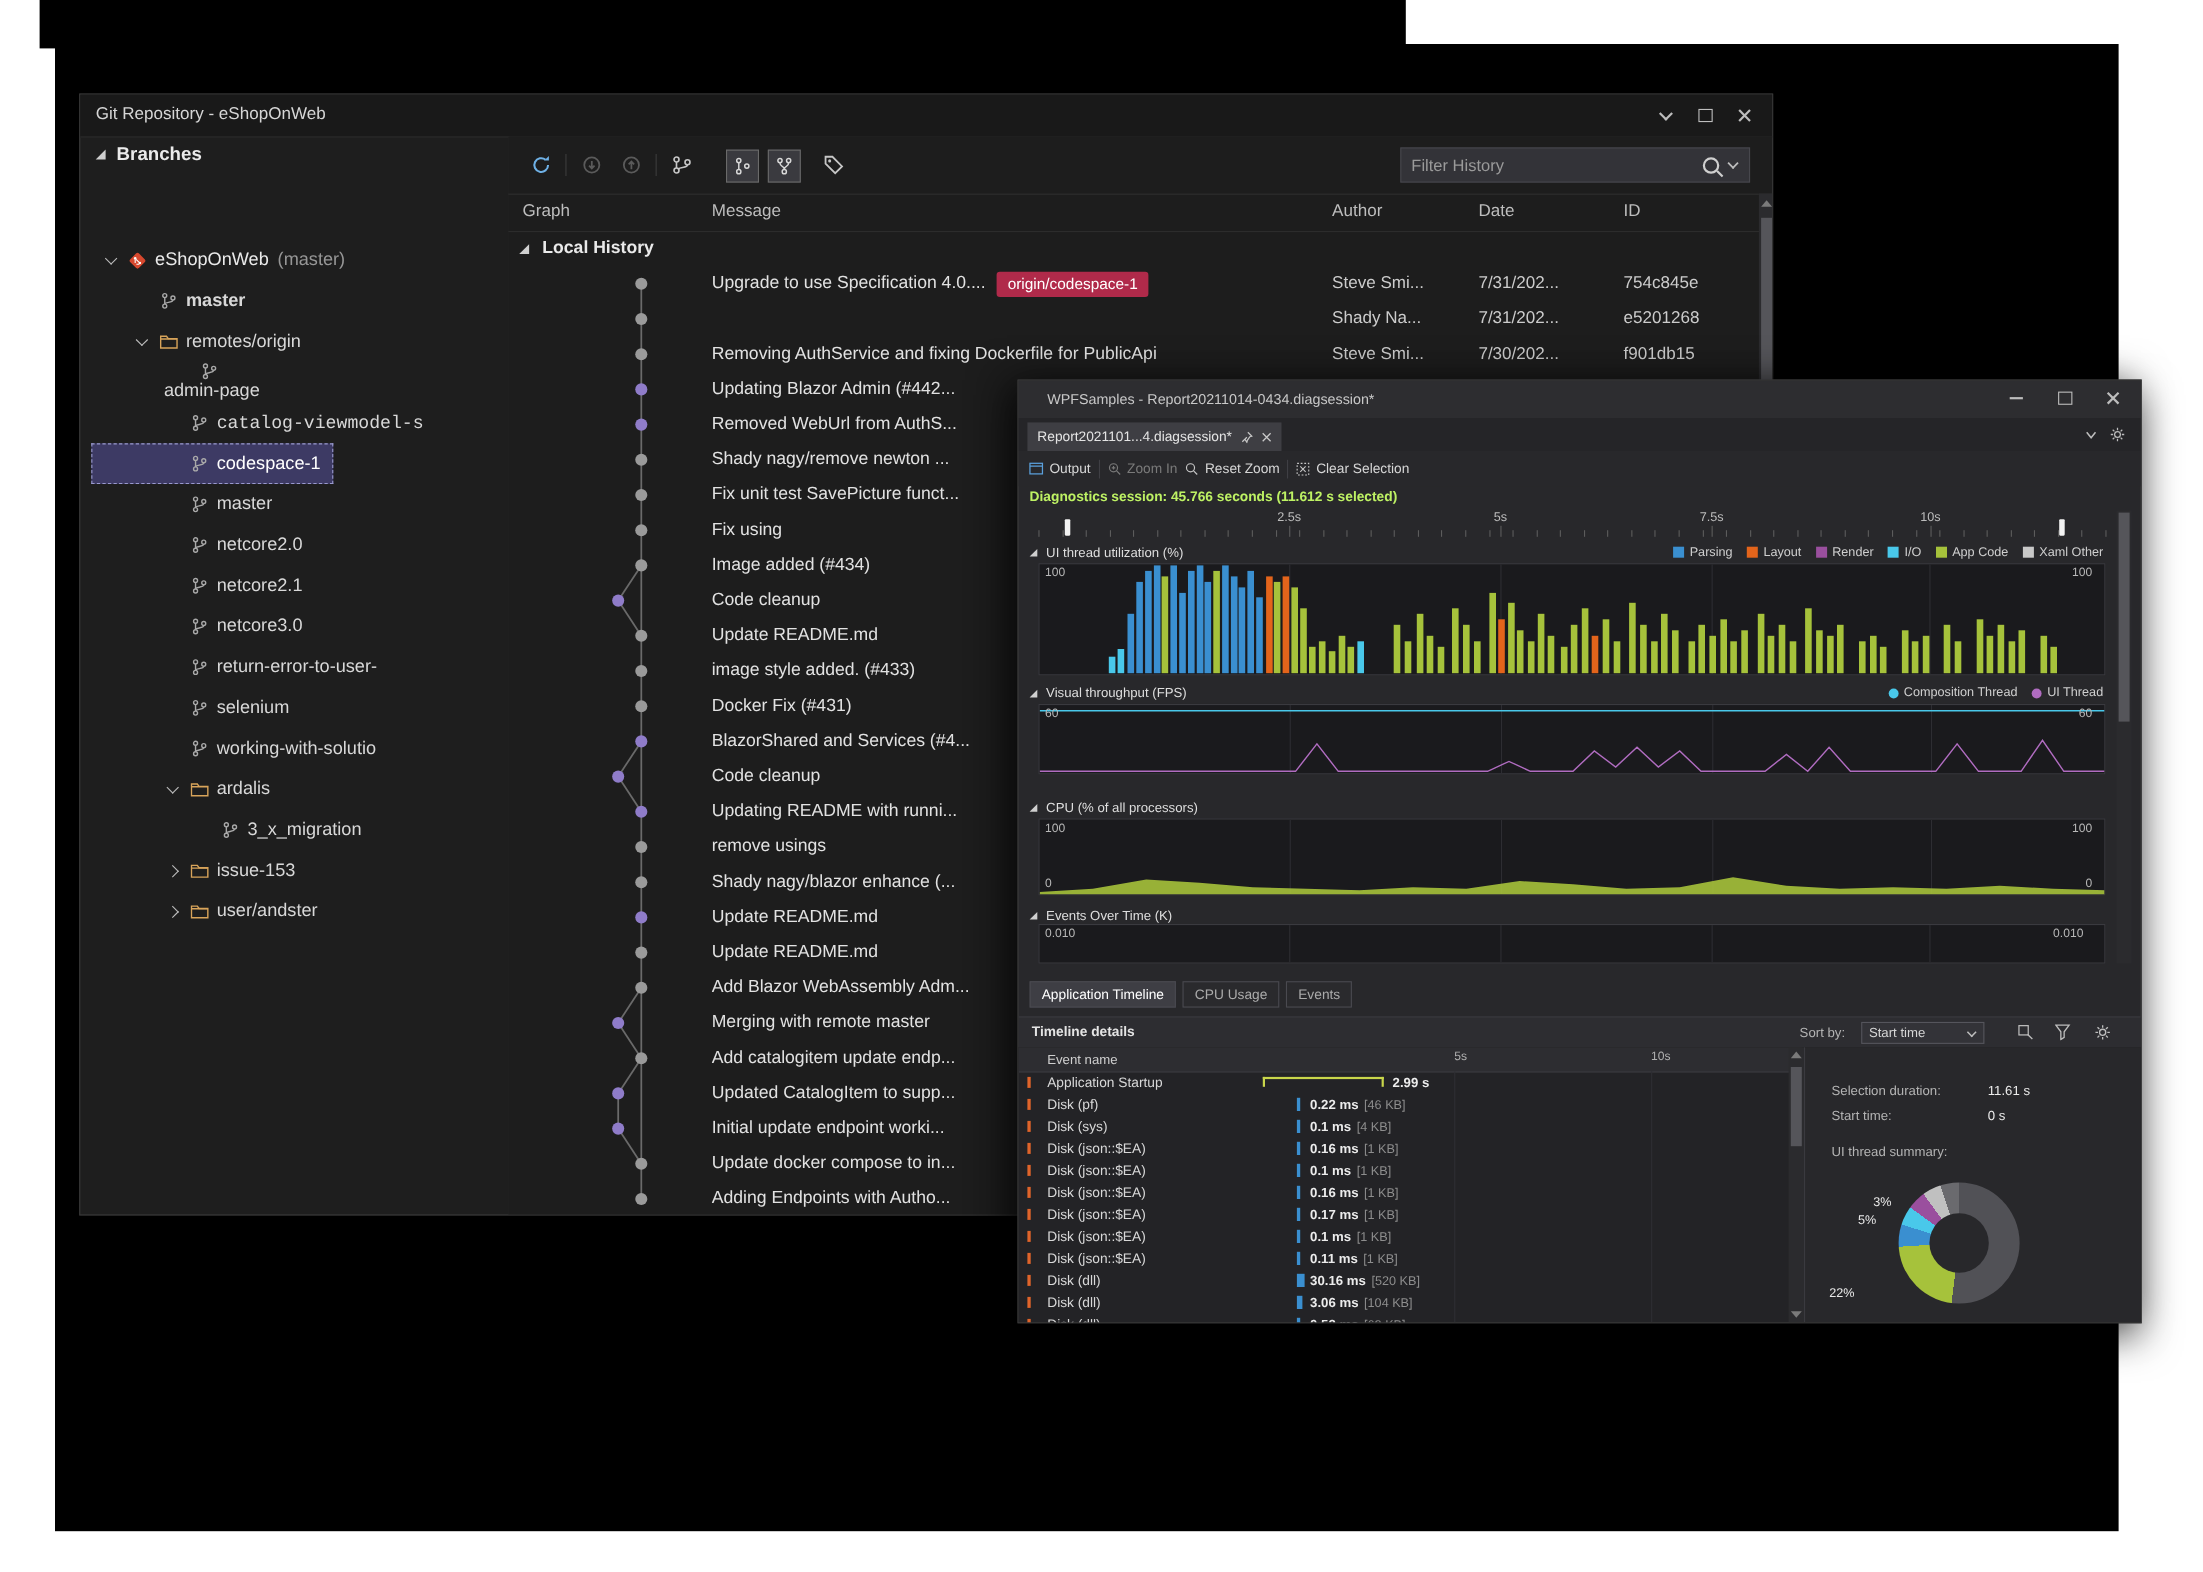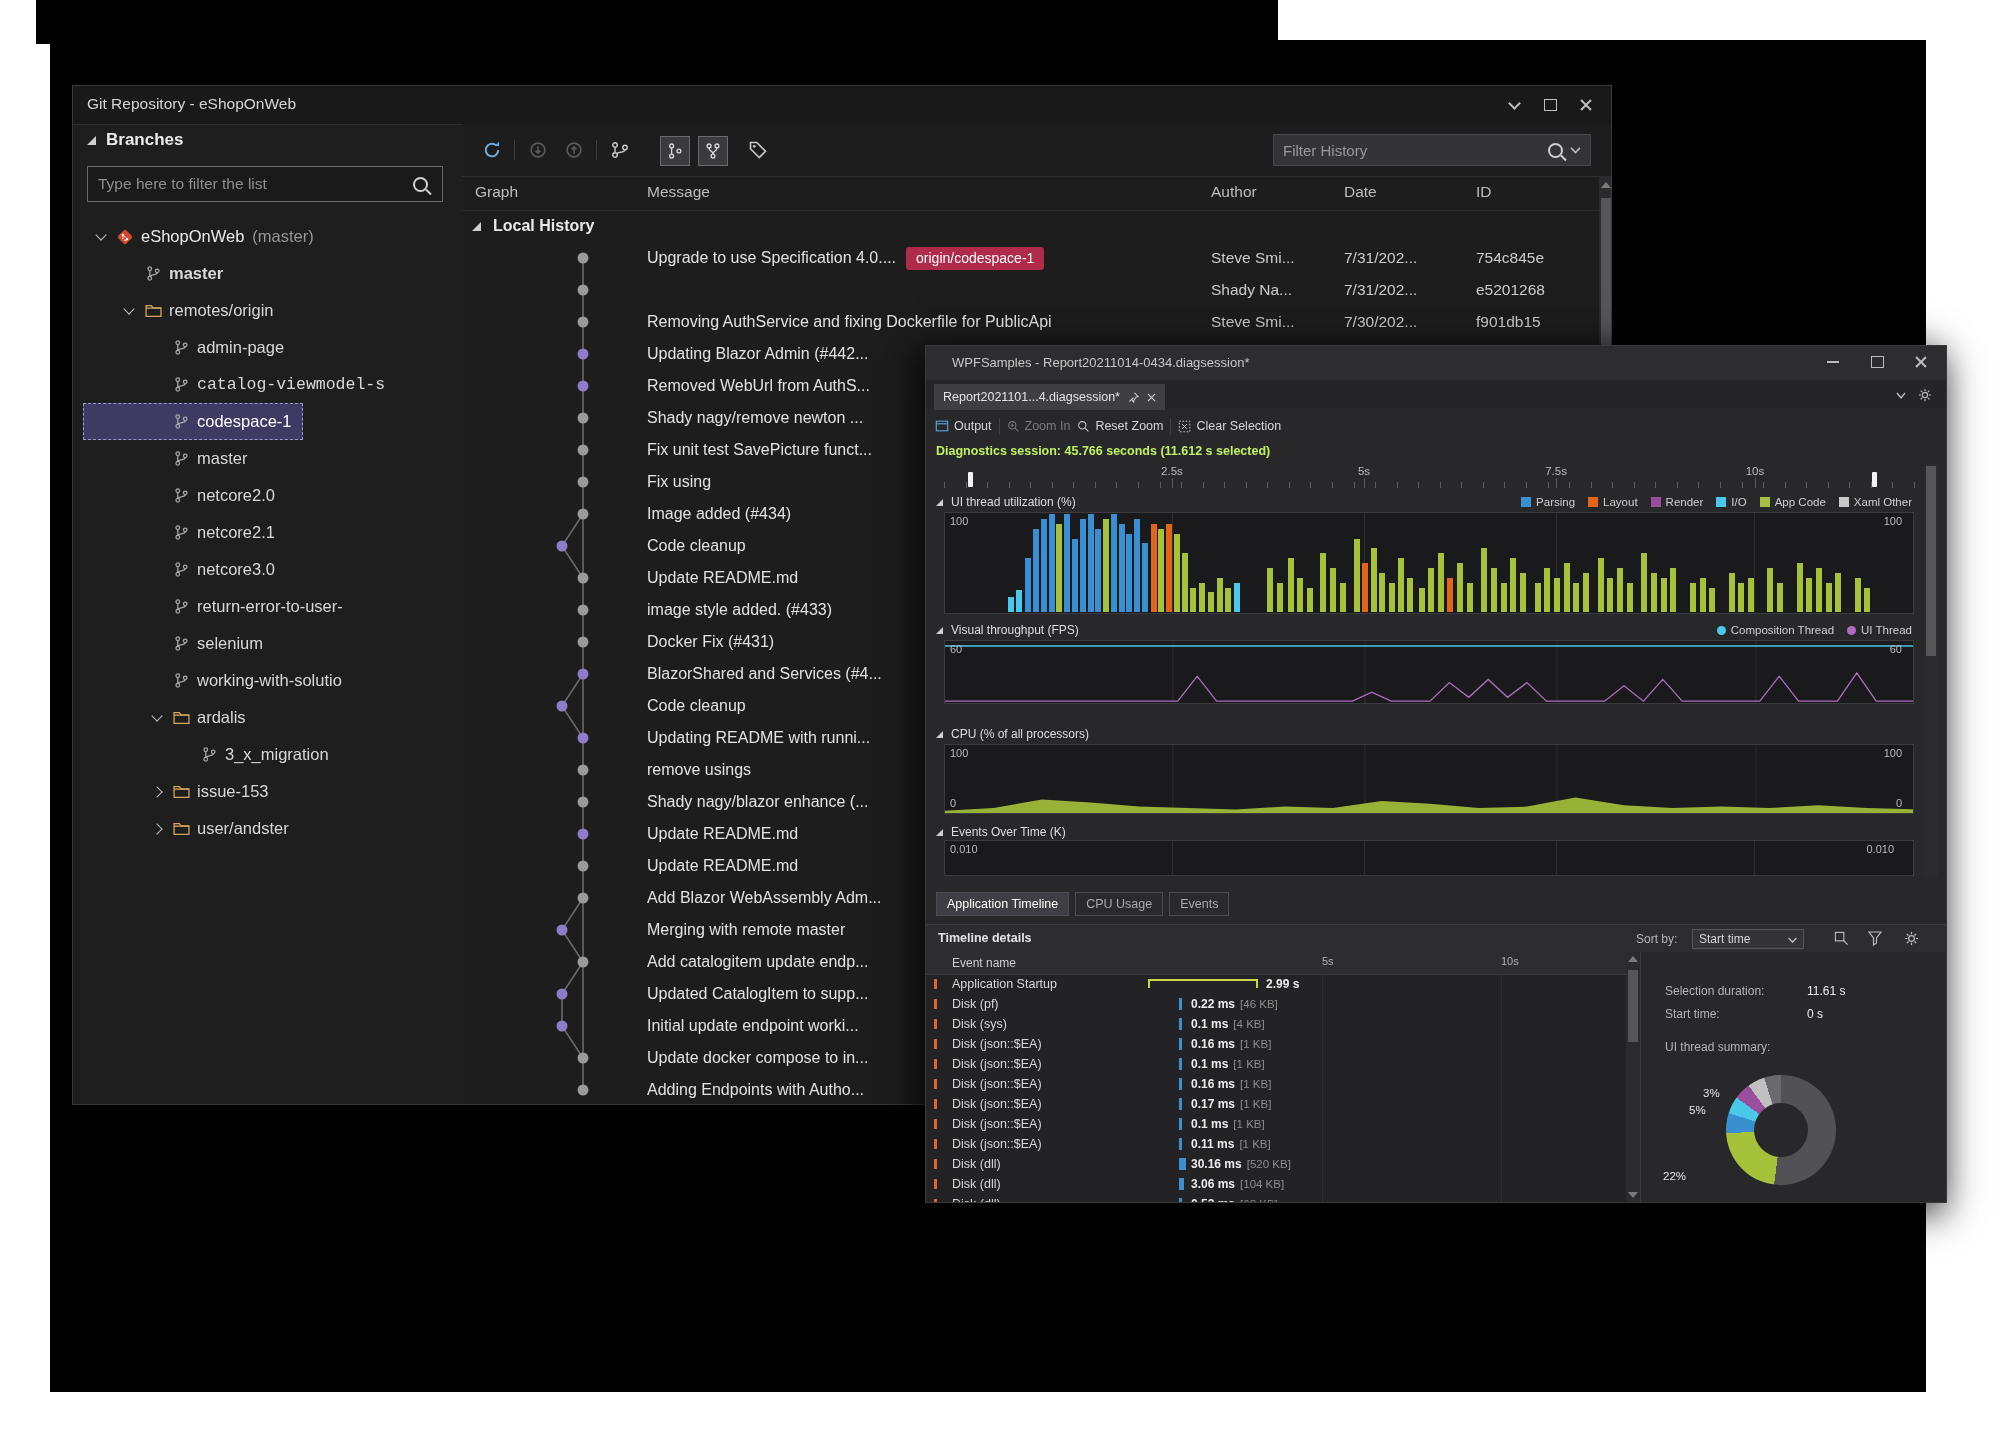--- a/index.html
+++ b/index.html
@@ -146,24 +146,20 @@
     <div class="wbtn" style="right:12px;">
           <span class="xmark"></span>
         </div>
   </div>
 
   <div class="g-side">
     <div class="branches-row">
       <span class="tri-open"></span>
       <span class="branches-label">Branches</span>
     </div>
-    <div class="filter-wrap">
-      <input type="text" placeholder="Type here to filter the list" style="">
-      <span class="s-ico" style="position:absolute;right:14px;top:10px;"></span>
-    </div>
     <div id="g-tree">
           <div class="trow" style="padding-left: 6px;">
             <span class="exp">
               <span class="texp open"></span>
             </span>
             <span class="tico">
               <svg width="18" height="18" viewBox="0 0 18 18">
                 <g transform="rotate(45 9 9)">
                   <rect x="3.4" y="3.4" width="11.2" height="11.2" rx="2" fill="#d6482e"></rect>
                 </g>
@@ -192,21 +188,21 @@
               <span class="texp open"></span>
             </span>
             <span class="tico">
               <svg width="17" height="15" viewBox="0 0 16 14">
                 <path d="M1 2.5h5l1.5 2H15v8H1z" fill="none" stroke="#d8a45a" stroke-width="1.2"></path>
                 <path d="M1 4.8h14" stroke="#d8a45a" stroke-width="1.2"></path>
               </svg>
             </span>
             <span class="tlabel">remotes/origin</span>
           </div>
-          <div class="trow" style="padding-left: 62px;">
+          <div class="trow" style="padding-left: 62px; flex-direction: column;">
             <span class="exp"></span>
             <span class="tico">
               <svg width="17" height="17" viewBox="0 0 16 16">
                 <circle cx="4.5" cy="3.5" r="1.7" fill="none" stroke="#a9a9a9" stroke-width="1.2"></circle>
                 <circle cx="4.5" cy="12.5" r="1.7" fill="none" stroke="#a9a9a9" stroke-width="1.2"></circle>
                 <circle cx="11.5" cy="5.5" r="1.7" fill="none" stroke="#a9a9a9" stroke-width="1.2"></circle>
                 <path d="M4.5 5.2v5.6M11.5 7.2c0 2.6-7 1.6-7 3.6" fill="none" stroke="#a9a9a9" stroke-width="1.2"></path>
               </svg>
             </span>
             <span class="tlabel">admin-page</span>

